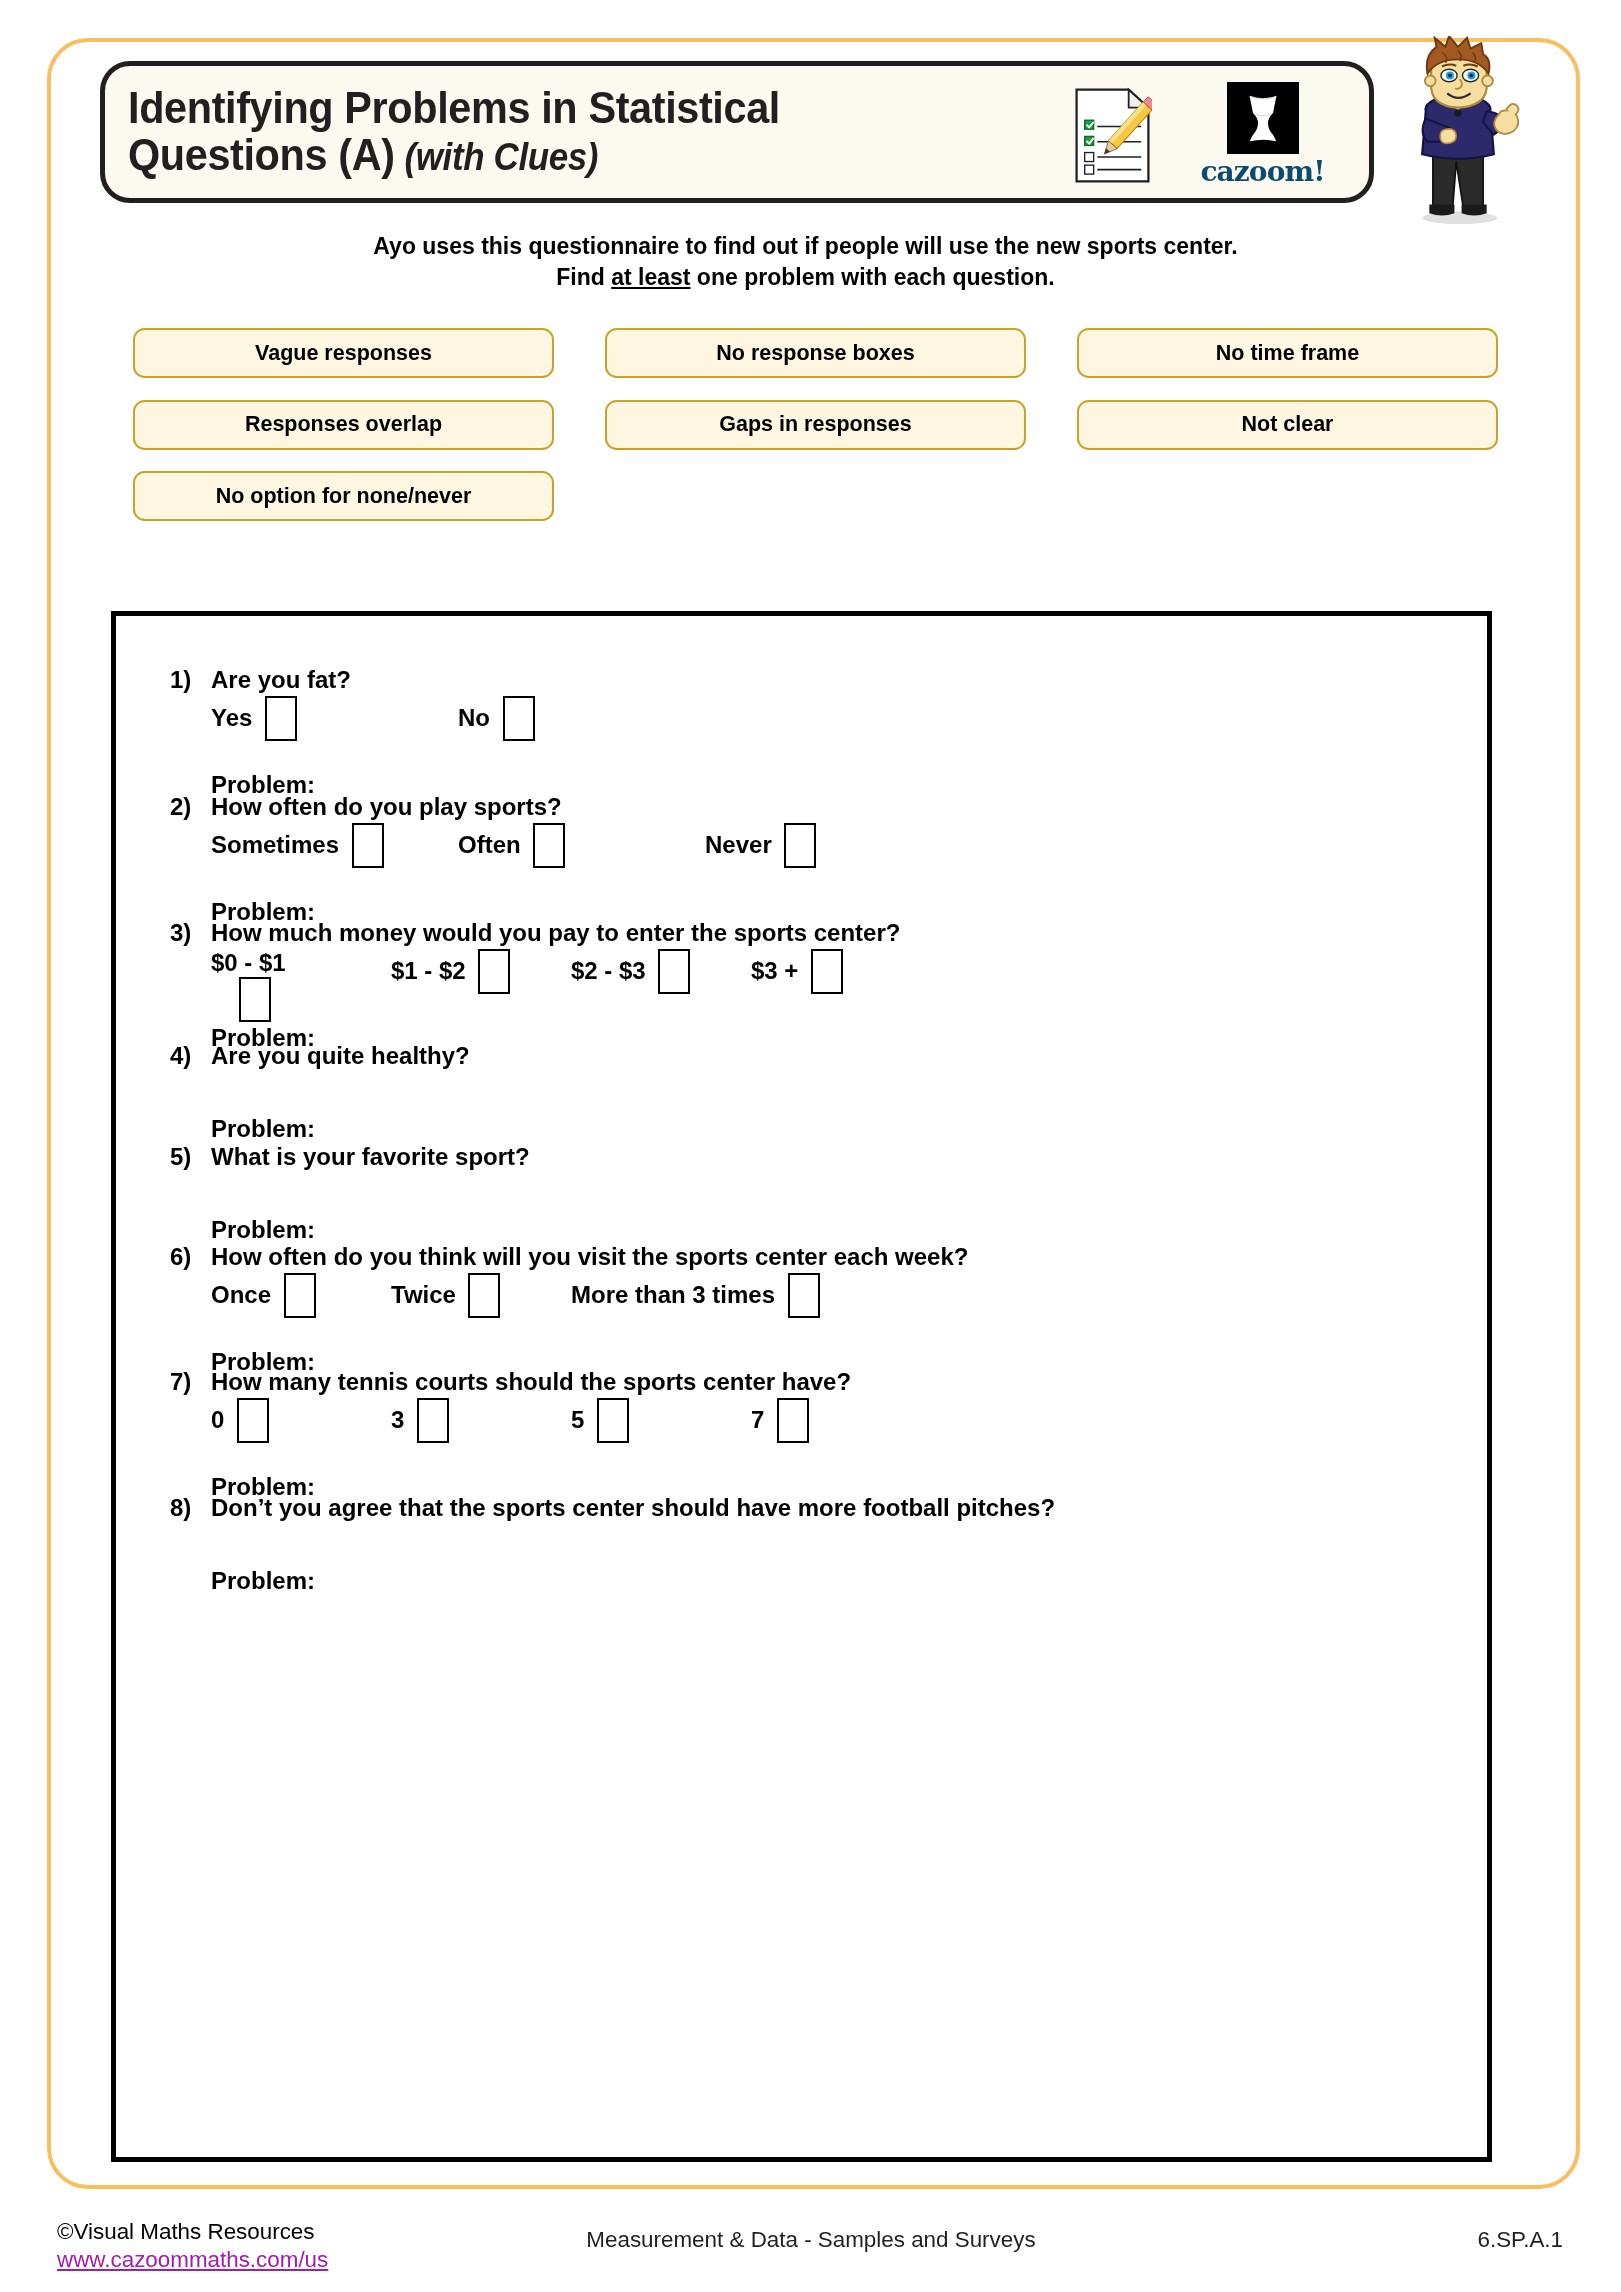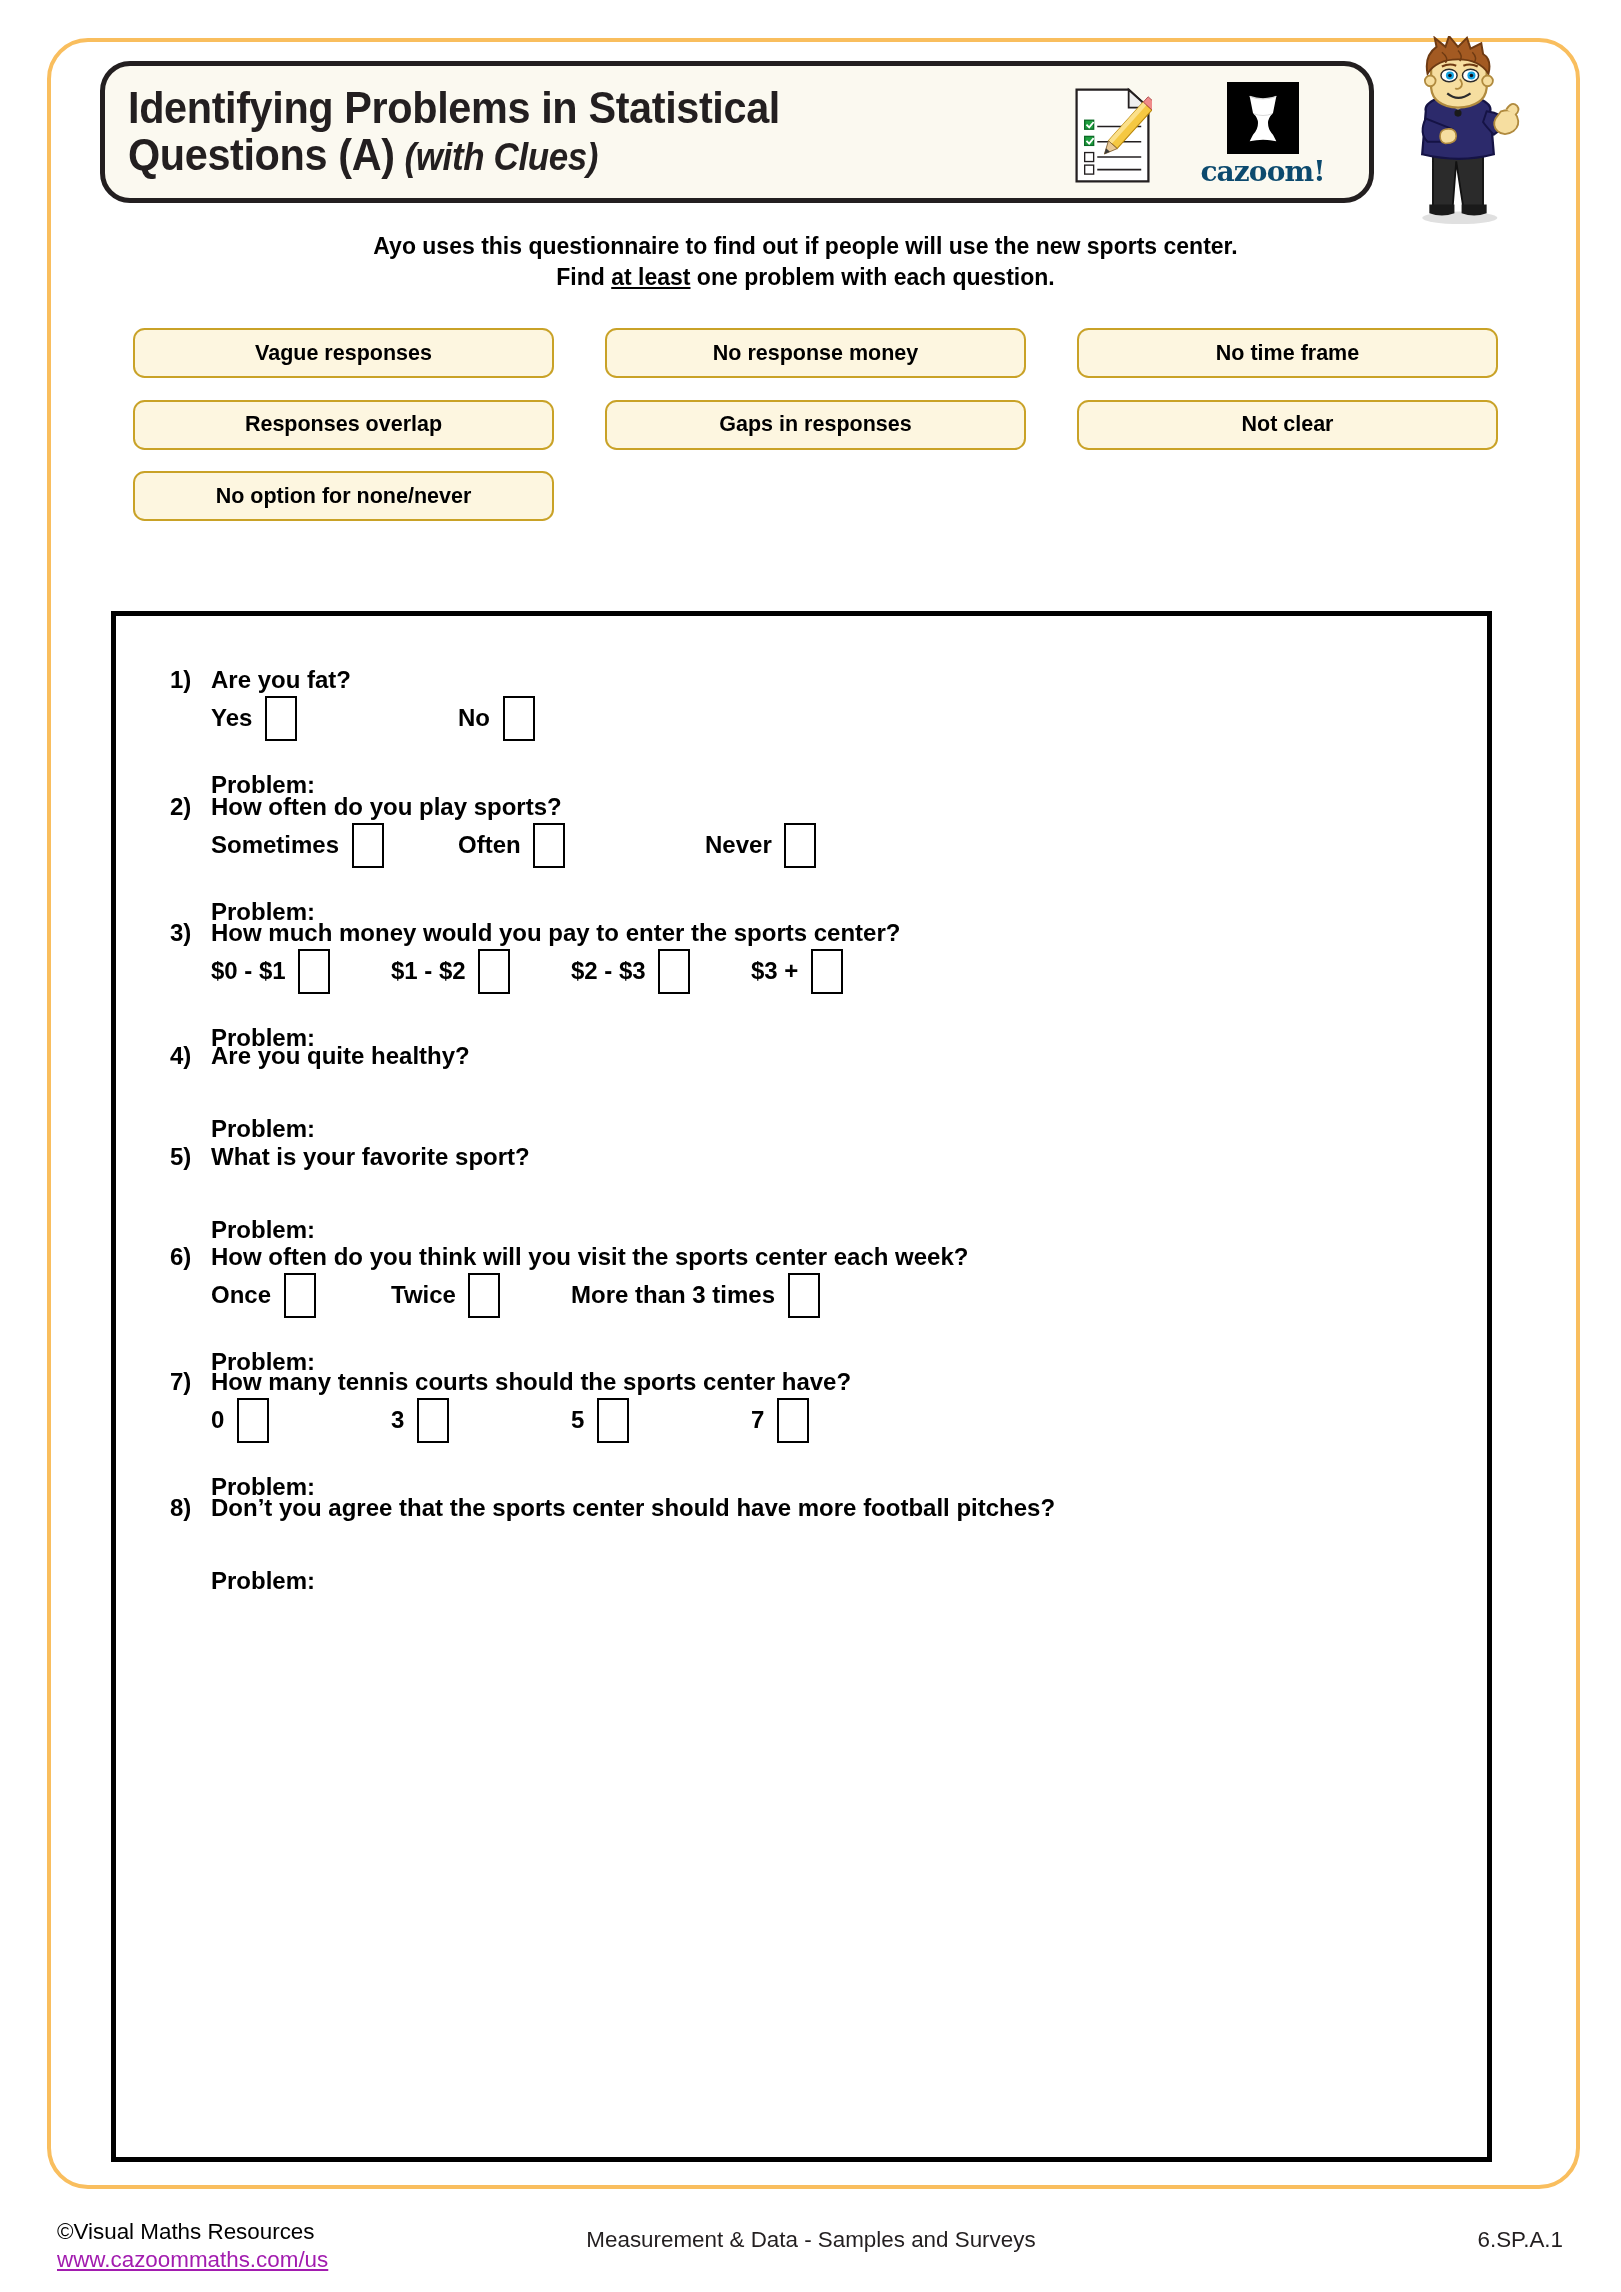--- a/index.html
+++ b/index.html
@@ -350,21 +350,21 @@
   <div class="instructions">
     <div>Ayo uses this questionnaire to find out if people will use the new sports center.</div>
     <div><span>Find </span><span class="u">at least</span><span> one problem with each question.</span></div>
   </div>
 
   <div class="clues" id="clue-bank">
       <div class="clue-box">
         <span>Vague responses</span>
       </div>
       <div class="clue-box">
-        <span>No response money</span>
+        <span>No response boxes</span>
       </div>
       <div class="clue-box">
         <span>No time frame</span>
       </div>
       <div class="clue-box">
         <span>Responses overlap</span>
       </div>
       <div class="clue-box">
         <span>Gaps in responses</span>
       </div>
@@ -414,21 +414,21 @@
           </div>
         </div>
         <div class="q-problem" style="margin-top: 19.7px;">Problem:</div>
       </div>
       <div class="question" style="top: 303px;">
         <div class="q-head">
           <span class="q-num">3)</span>
           <span class="q-text">How much money would you pay to enter the sports center?</span>
         </div>
         <div class="q-options">
-          <div class="opt" style="left: 41px;">
+          <div class="opt" style="left: 41px; flex-direction: column;">
             <span class="opt-label">$0 - $1</span>
             <span class="checkbox"></span>
           </div>
           <div class="opt" style="left: 221px;">
             <span class="opt-label">$1 - $2</span>
             <span class="checkbox"></span>
           </div>
           <div class="opt" style="left: 401px;">
             <span class="opt-label">$2 - $3</span>
             <span class="checkbox"></span>

